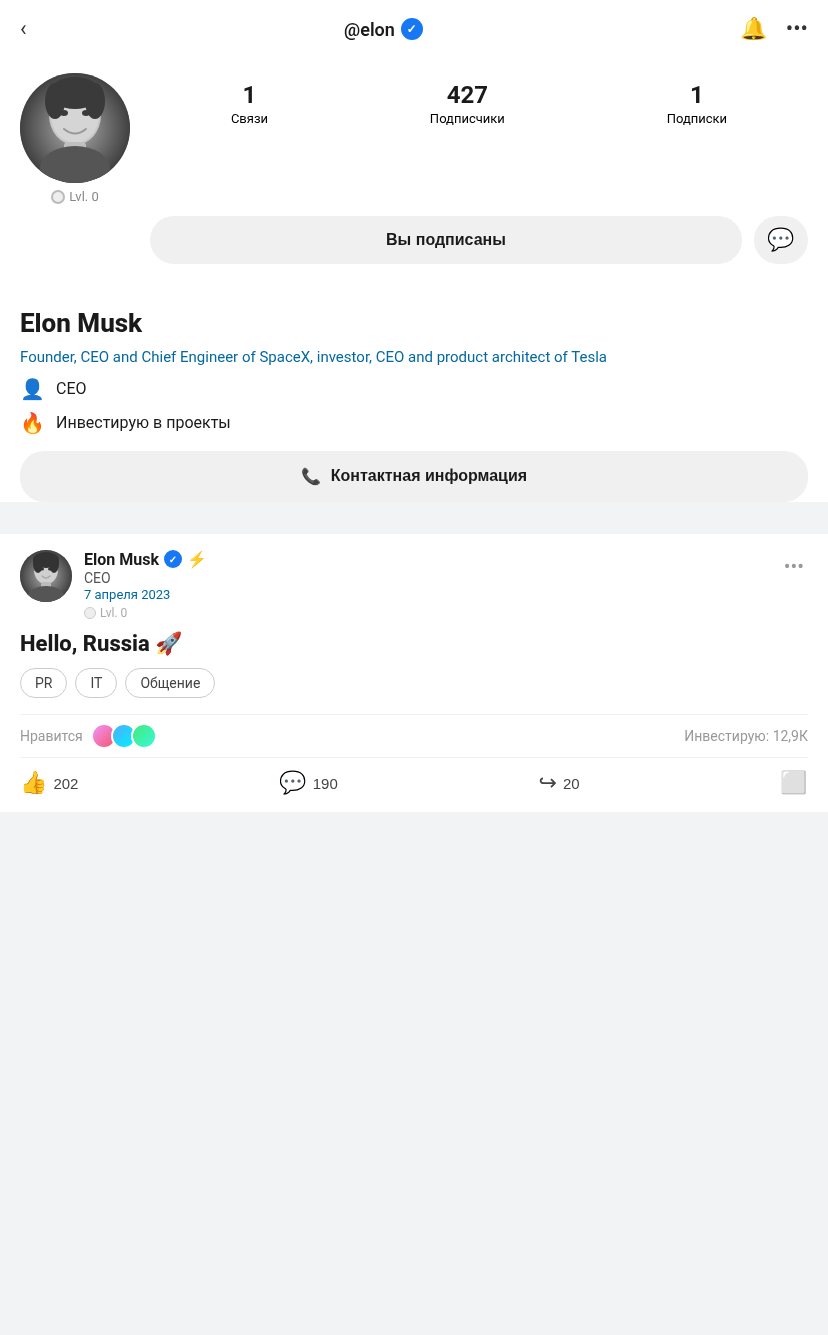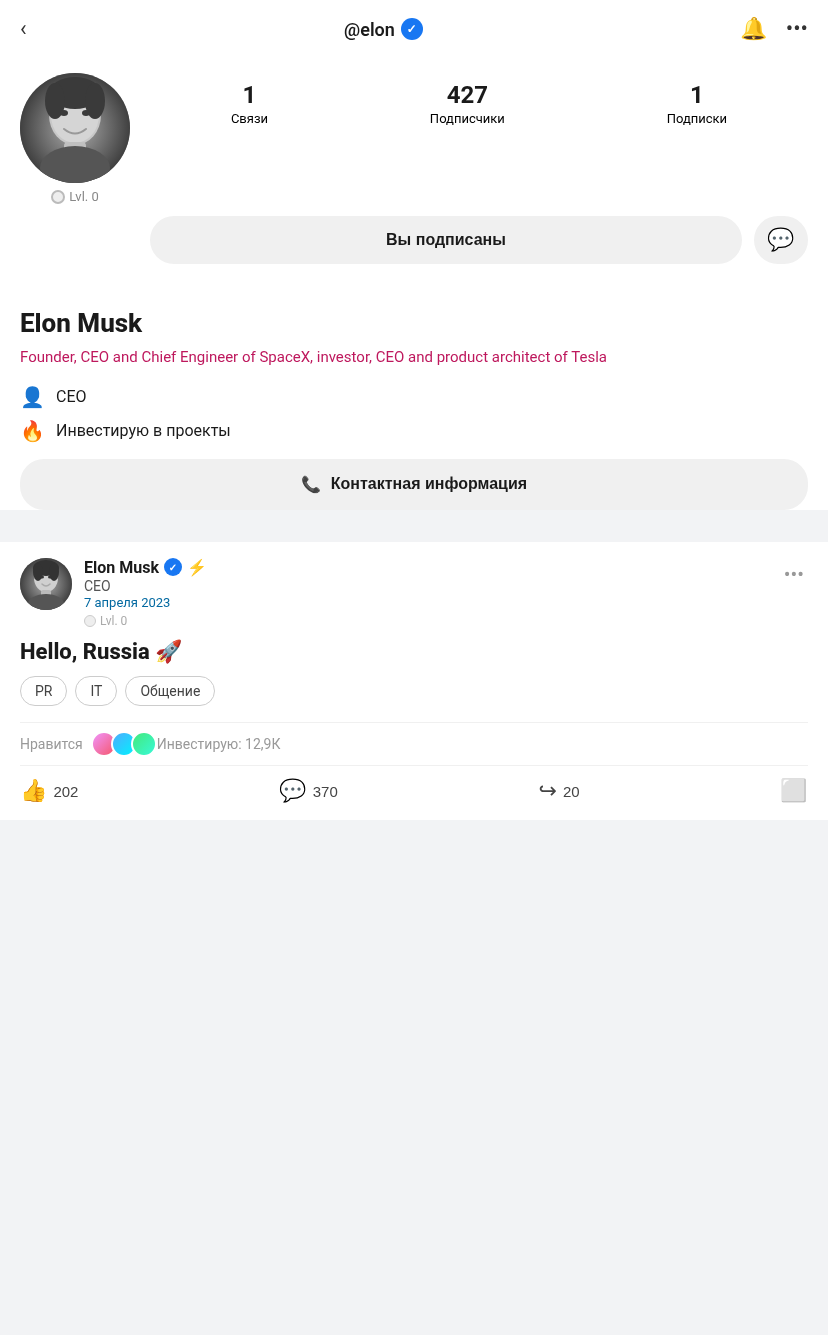--- a/index.html
+++ b/index.html
@@ -159,23 +159,23 @@
       background: #fff;
       padding: 20px 20px 0;
     }
     .profile-name {
       font-size: 26px;
       font-weight: 800;
       margin-bottom: 8px;
     }
     .profile-bio {
       font-size: 15px;
-      color: #be185d;
+      color: #0369a1;
       line-height: 1.5;
-      margin-bottom: 16px;
+      margin-bottom: 8px;
     }
     .profile-info-item {
       display: flex;
       align-items: center;
       gap: 10px;
       margin-bottom: 10px;
       font-size: 16px;
     }
     .info-icon {
       font-size: 20px;
@@ -309,20 +309,21 @@
       border: 1.5px solid #ccc;
       border-radius: 20px;
       padding: 6px 14px;
       font-size: 14px;
       color: #444;
       cursor: pointer;
     }
     .post-likes-row {
       display: flex;
       align-items: center;
+      justify-content: space-between;
       padding: 8px 0;
       color: #999;
       font-size: 14px;
       border-top: 1px solid #f0f0f0;
     }
     .likes-left {
       display: flex;
       align-items: center;
       gap: 8px;
     }
@@ -529,21 +530,21 @@
     <span>Инвестирую: 12,9К</span>
   </div>
 
   <div class="post-actions">
     <button class="action-btn">
       <span class="action-icon-blue">👍</span>
       <span>202</span>
     </button>
     <button class="action-btn">
       <span class="action-icon">💬</span>
-      <span>370</span>
+      <span>190</span>
     </button>
     <button class="action-btn">
       <span class="action-icon">↪</span>
       <span>20</span>
     </button>
     <button class="bookmark-btn">
       <span>⬜</span>
     </button>
   </div>
 </div>

